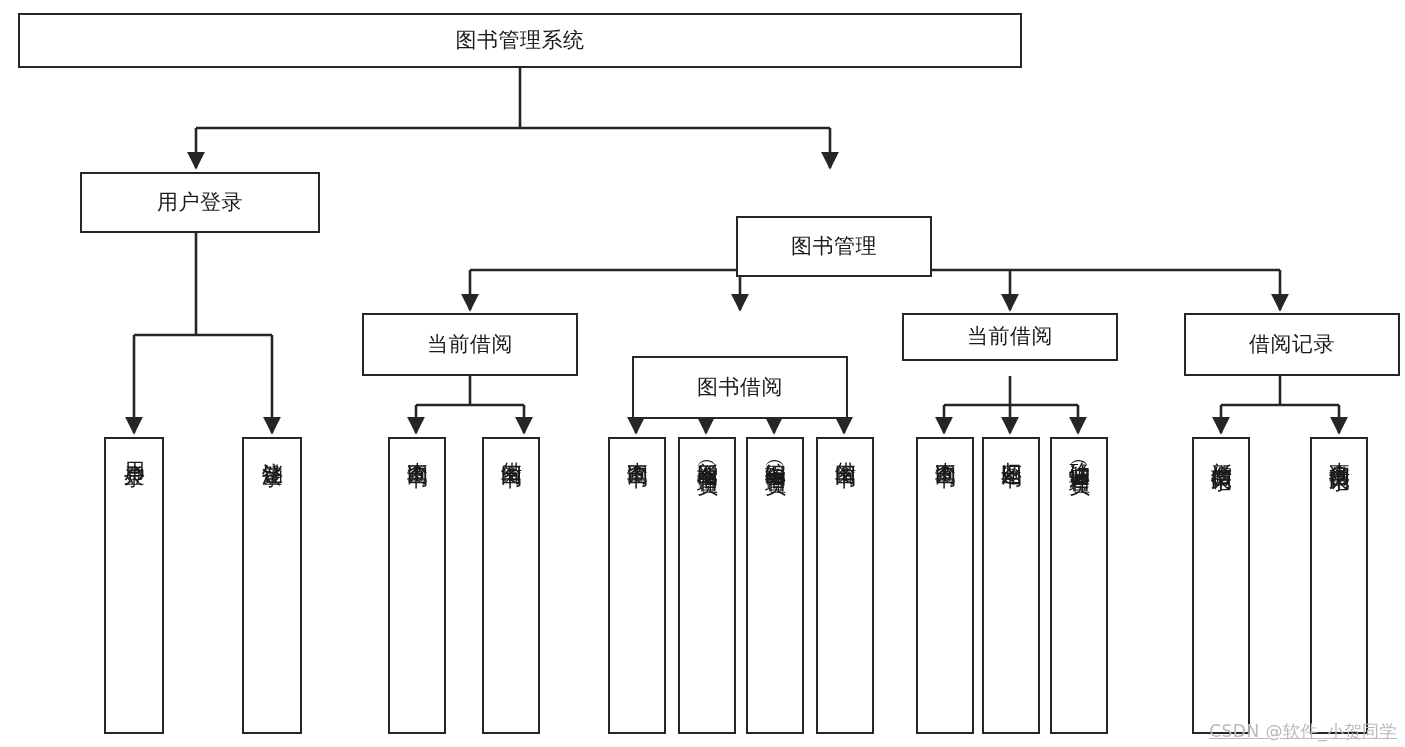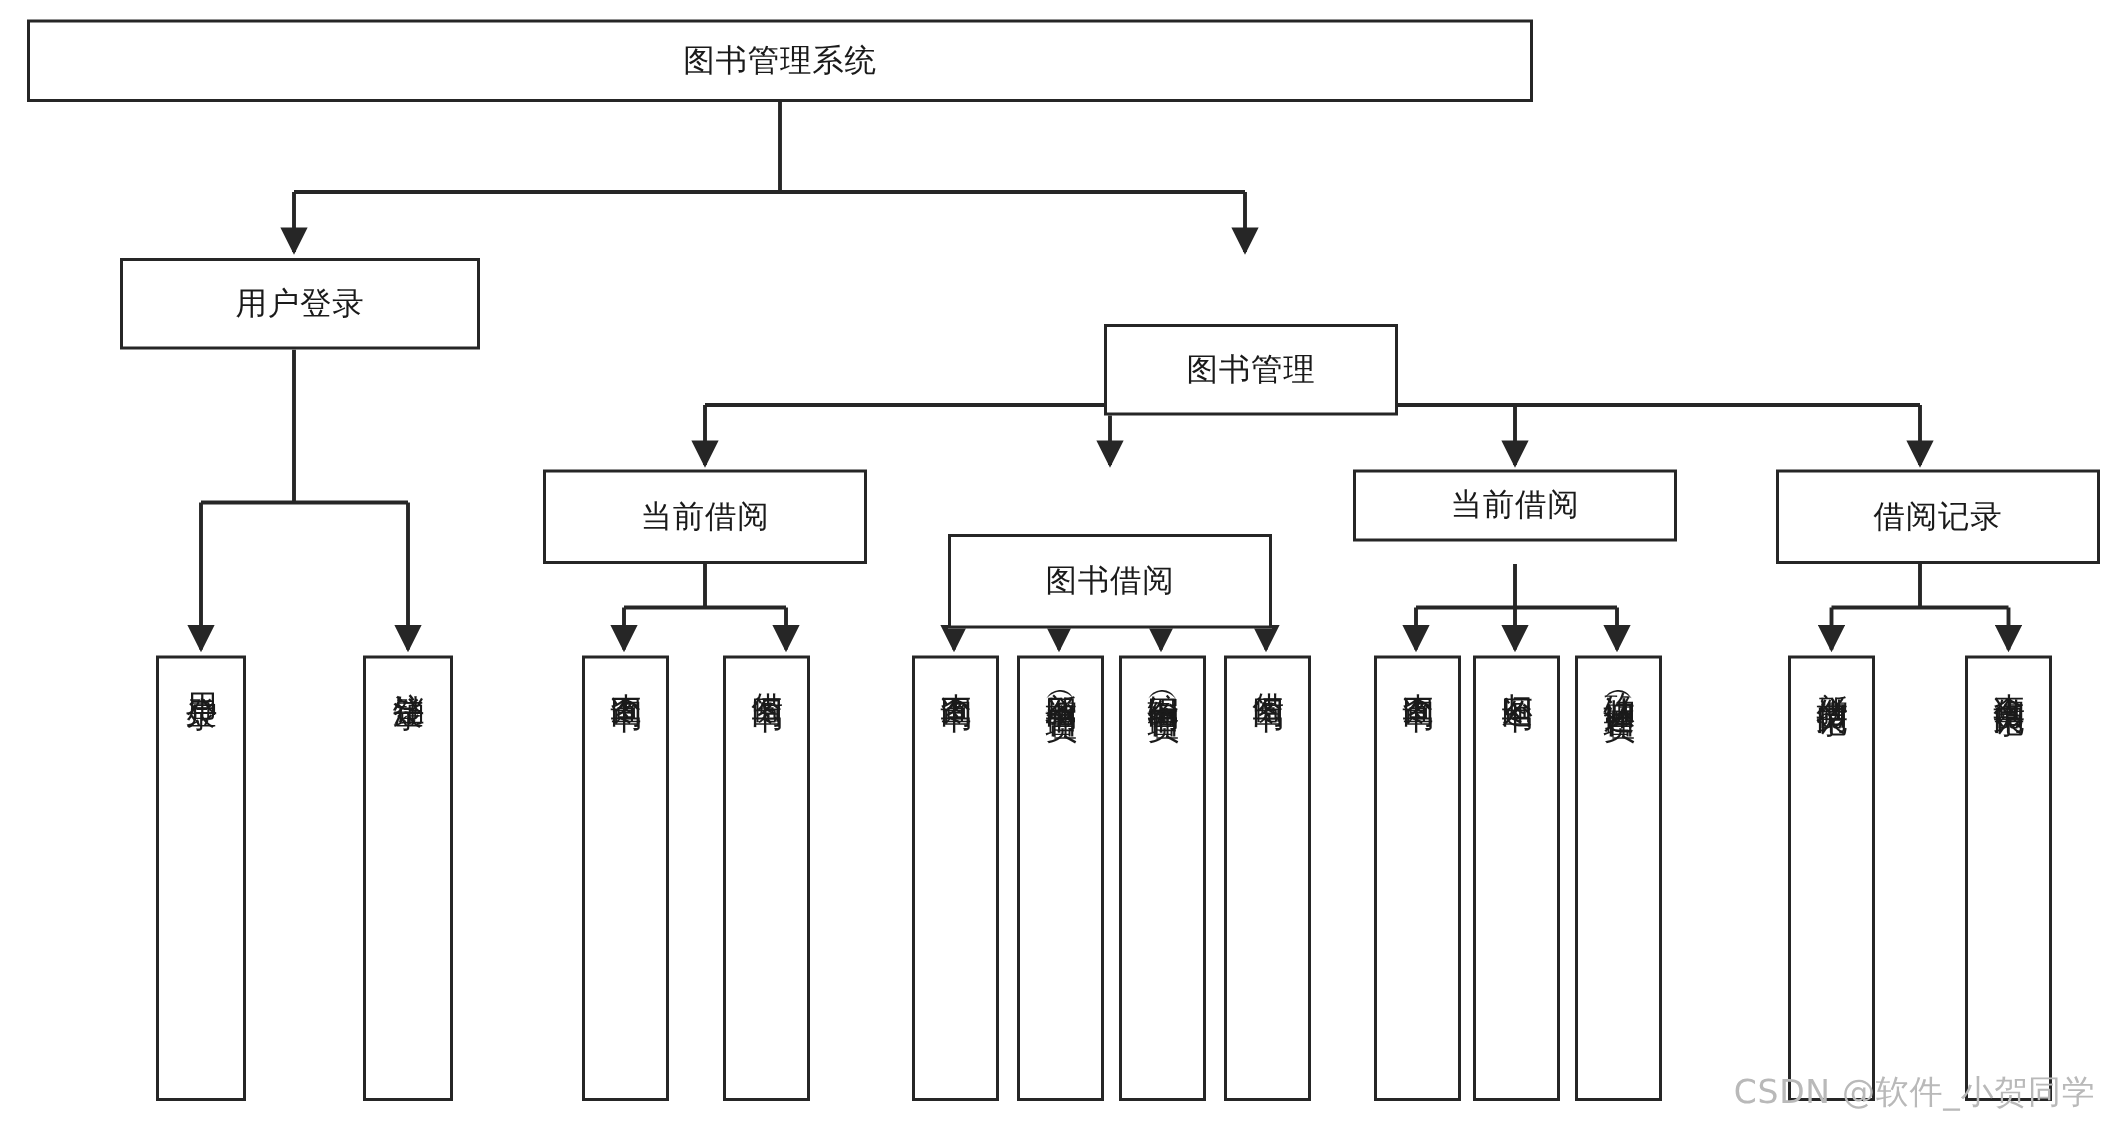--- a/index.html
+++ b/index.html
@@ -59,25 +59,26 @@
     letter-spacing: 2px;
     line-height: 1.0;
     font-size: 21px;
     white-space: nowrap;
     transform: rotate(0deg);
   }
   .watermark {
     position: absolute;
     right: 8px;
     bottom: 4px;
-    font-size: 22px;
+    font-size: 17px;
     color: #b9b9b9;
     letter-spacing: 0.5px;
     white-space: nowrap;
     user-select: none;
+    text-decoration: underline;
   }
 </style>
 </head>
 <body>
 
 <div id="canvas">
 
   <svg class="edges" viewBox="0 0 1405 747" xmlns="http://www.w3.org/2000/svg">
     <defs>
       <marker id="arrow" viewBox="0 0 10 10" refX="9" refY="5" markerWidth="7" markerHeight="7" orient="auto-start-reverse">

